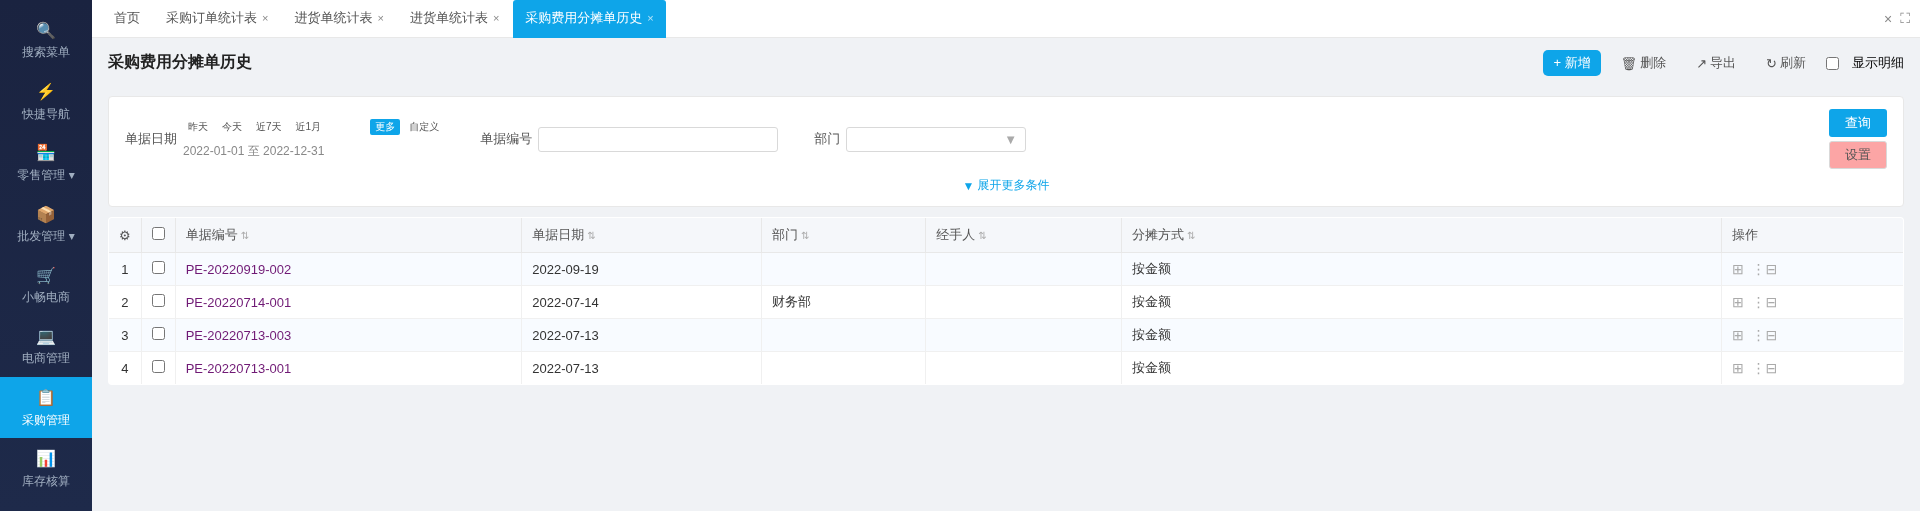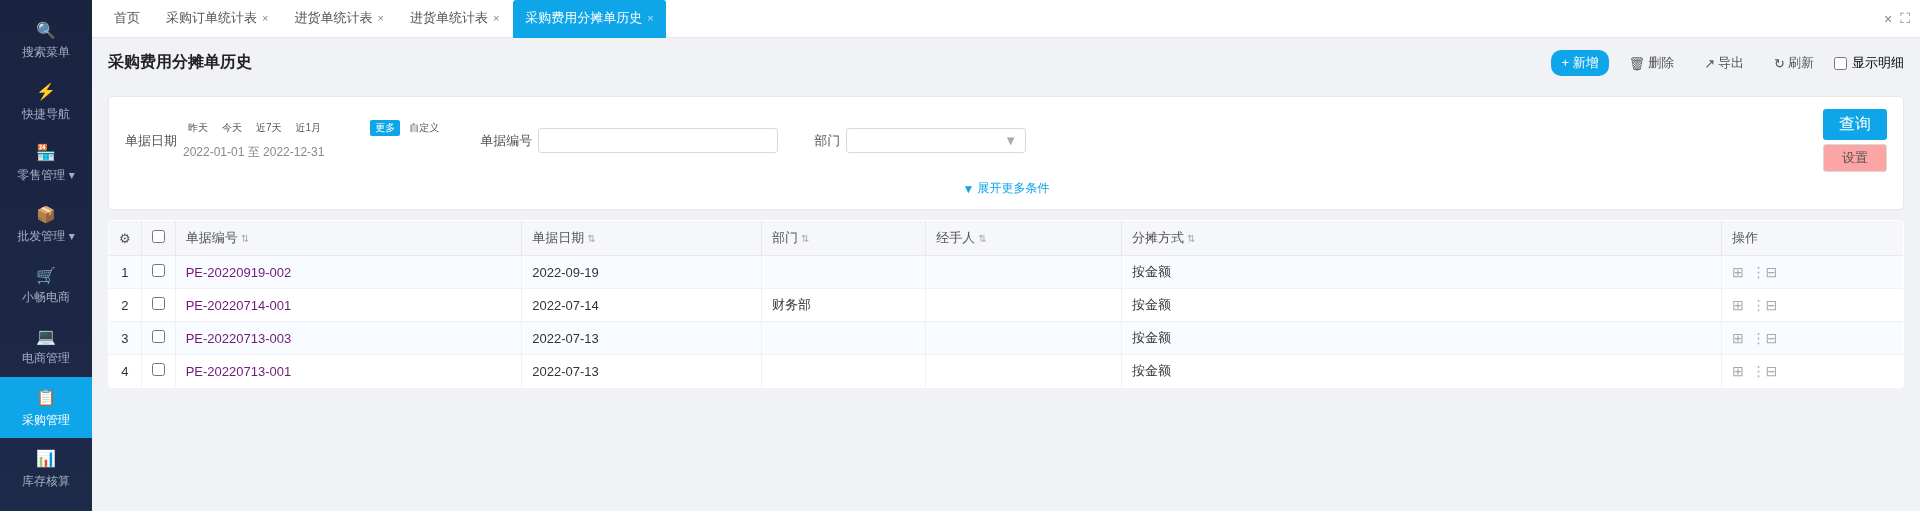--- a/index.html
+++ b/index.html
@@ -115,21 +115,21 @@
       padding: 4px 10px;
       border: none;
       background: none;
       cursor: pointer;
       color: #555;
       font-size: 13px;
     }
     .toolbar-btn.primary {
       background: #0ea5e9;
       color: #fff;
-      border-radius: 10px;
+      border-radius: 5px;
     }
 
     
     .search-panel {
       background: #fff;
       border: 1px solid #e8e8e8;
       border-radius: 4px;
       padding: 12px 16px;
       margin-bottom: 10px;
     }
@@ -195,21 +195,21 @@
       align-items: center;
       justify-content: space-between;
     }
     .search-btn {
       background: #0ea5e9;
       color: #fff;
       border: none;
       border-radius: 3px;
       padding: 5px 16px;
       cursor: pointer;
-      font-size: 16px;
+      font-size: 13px;
     }
     .settings-btn {
       background: #fca5a5;
       color: #555;
       border: 1px solid #d9d9d9;
       border-radius: 3px;
       padding: 4px 10px;
       cursor: pointer;
       font-size: 13px;
     }
@@ -363,21 +363,21 @@
           <span>删除</span>
         </button>
         <button class="toolbar-btn">
           <span>↗</span>
           <span>导出</span>
         </button>
         <button class="toolbar-btn">
           <span>↻</span>
           <span>刷新</span>
         </button>
-        <label style="display:flex;align-items:center;gap:5px;cursor:pointer;">
+        <label style="display:flex;align-items:center;gap:13px;cursor:pointer;">
           <input type="checkbox" style="">
           <span>显示明细</span>
         </label>
       </div>
     </div>
 
     <div class="search-panel">
       <div class="search-row">
 
         <div class="search-field">

